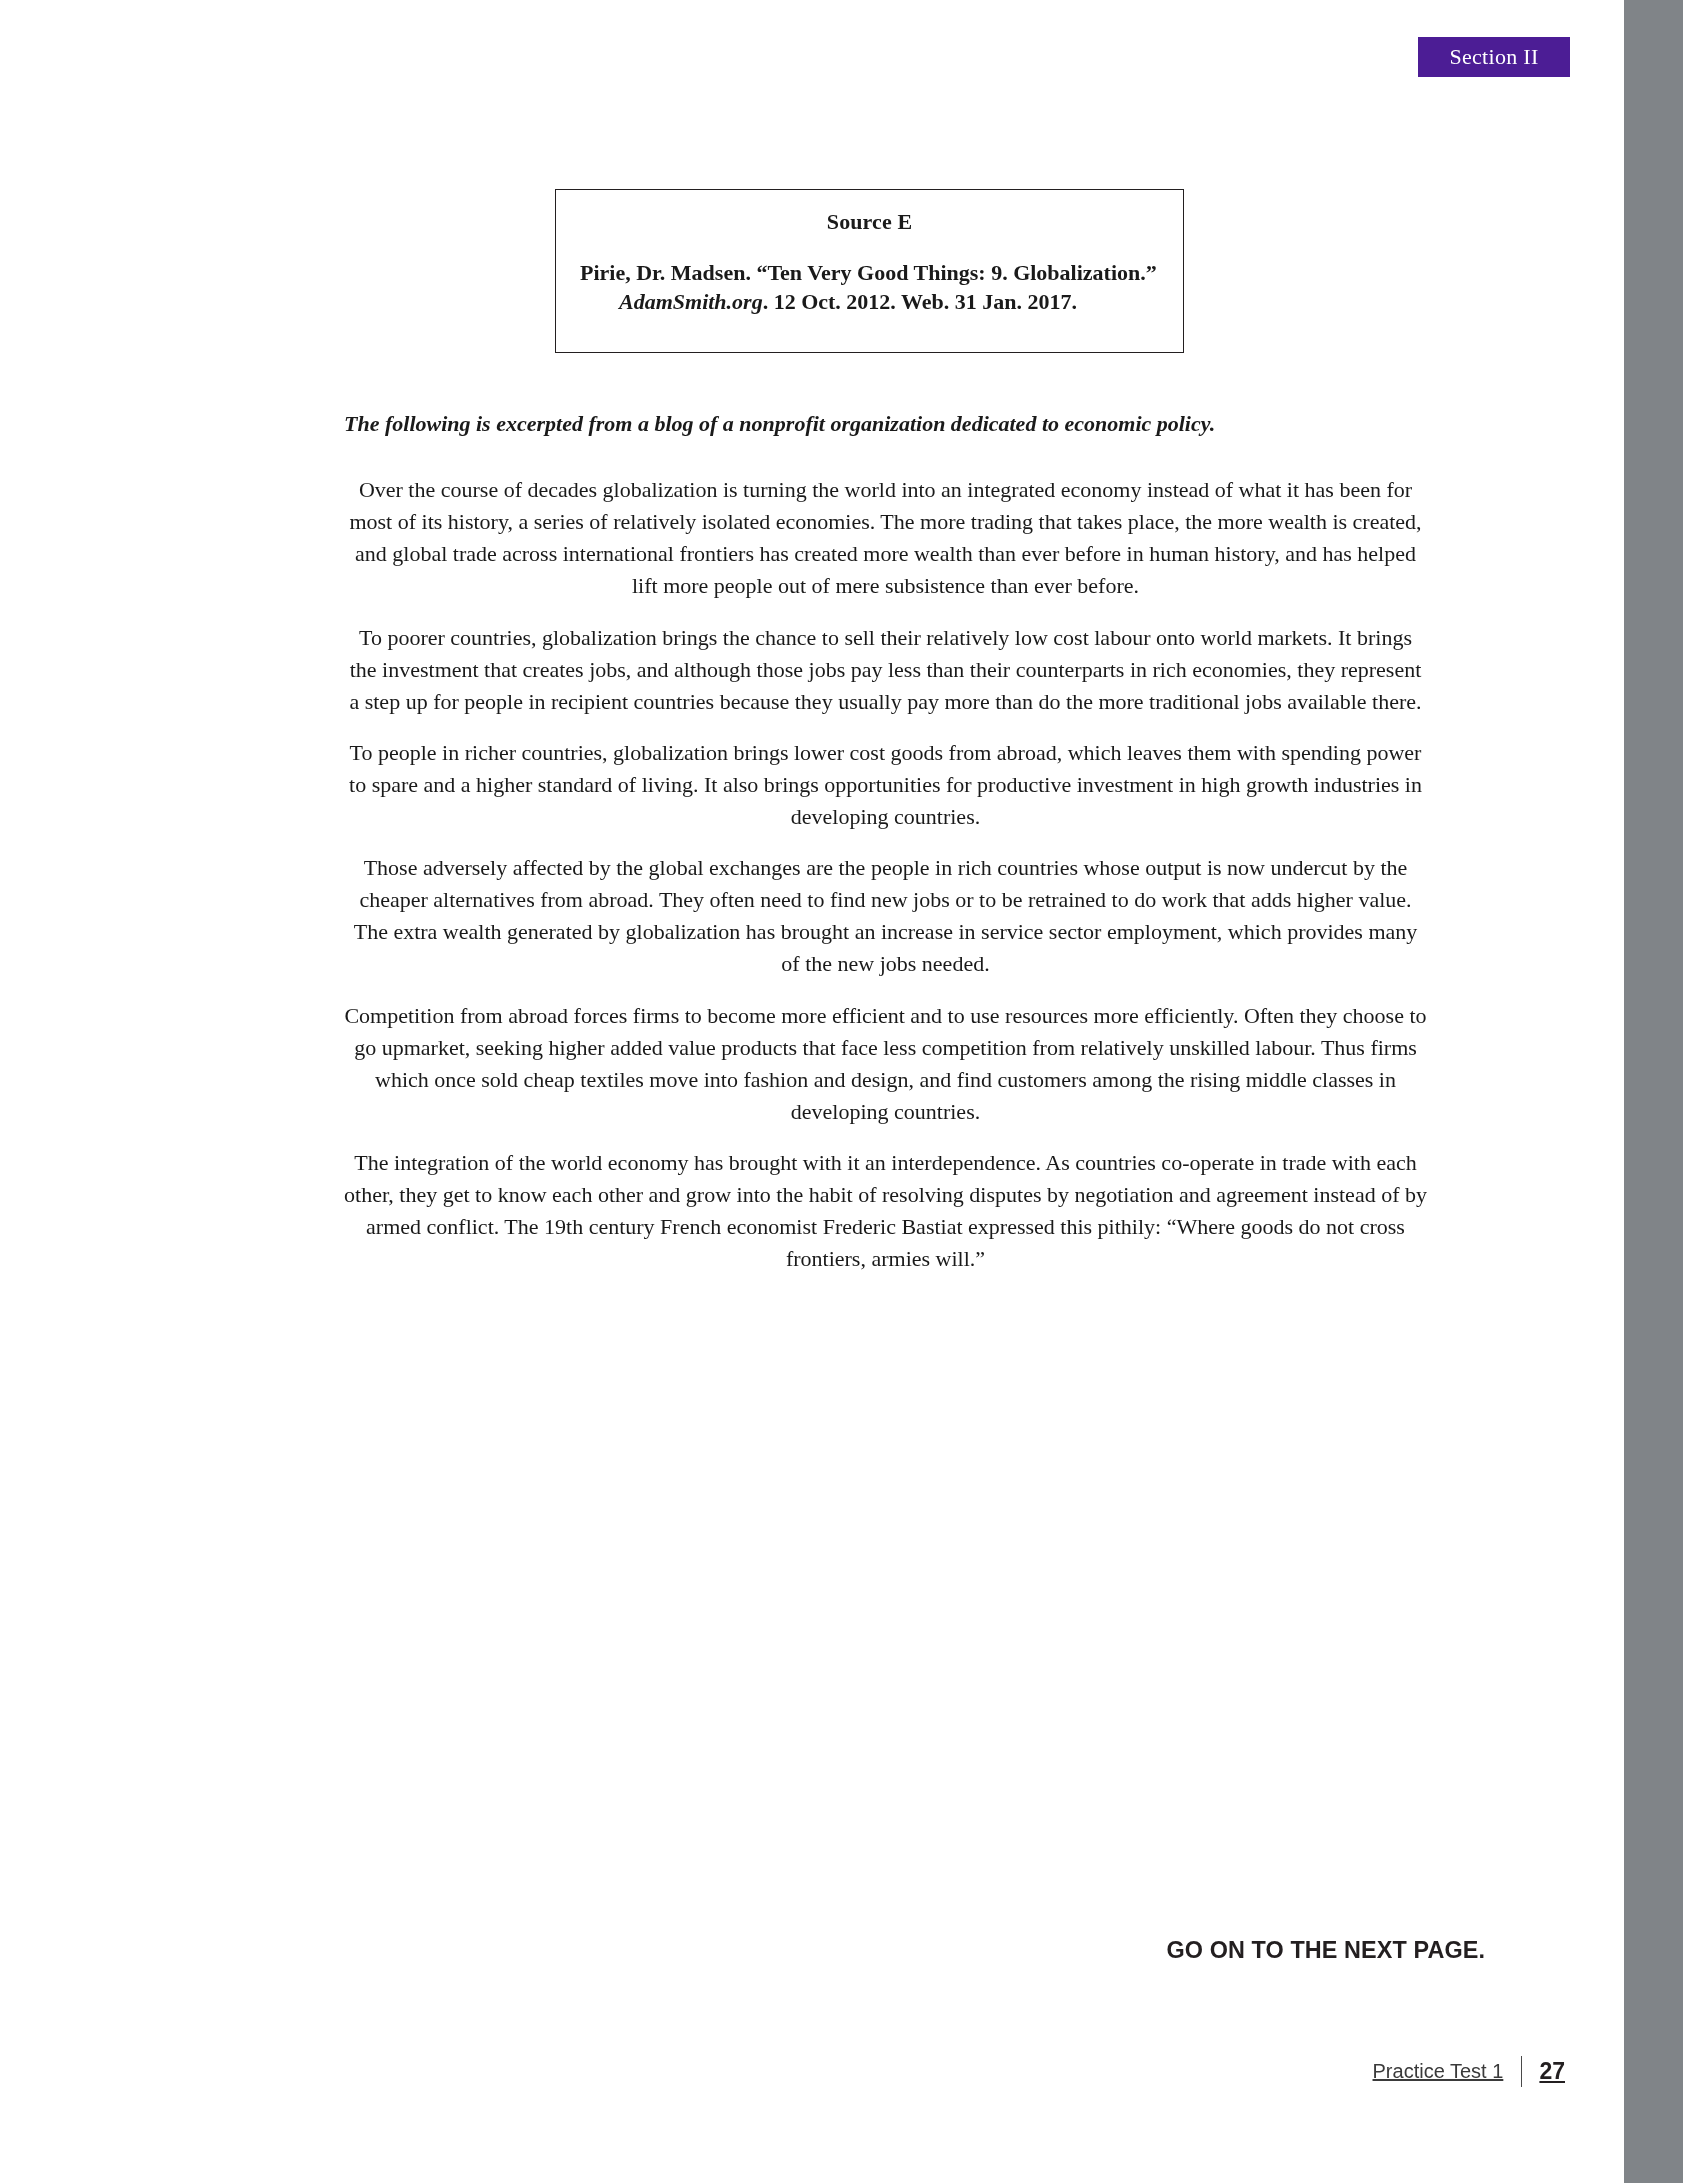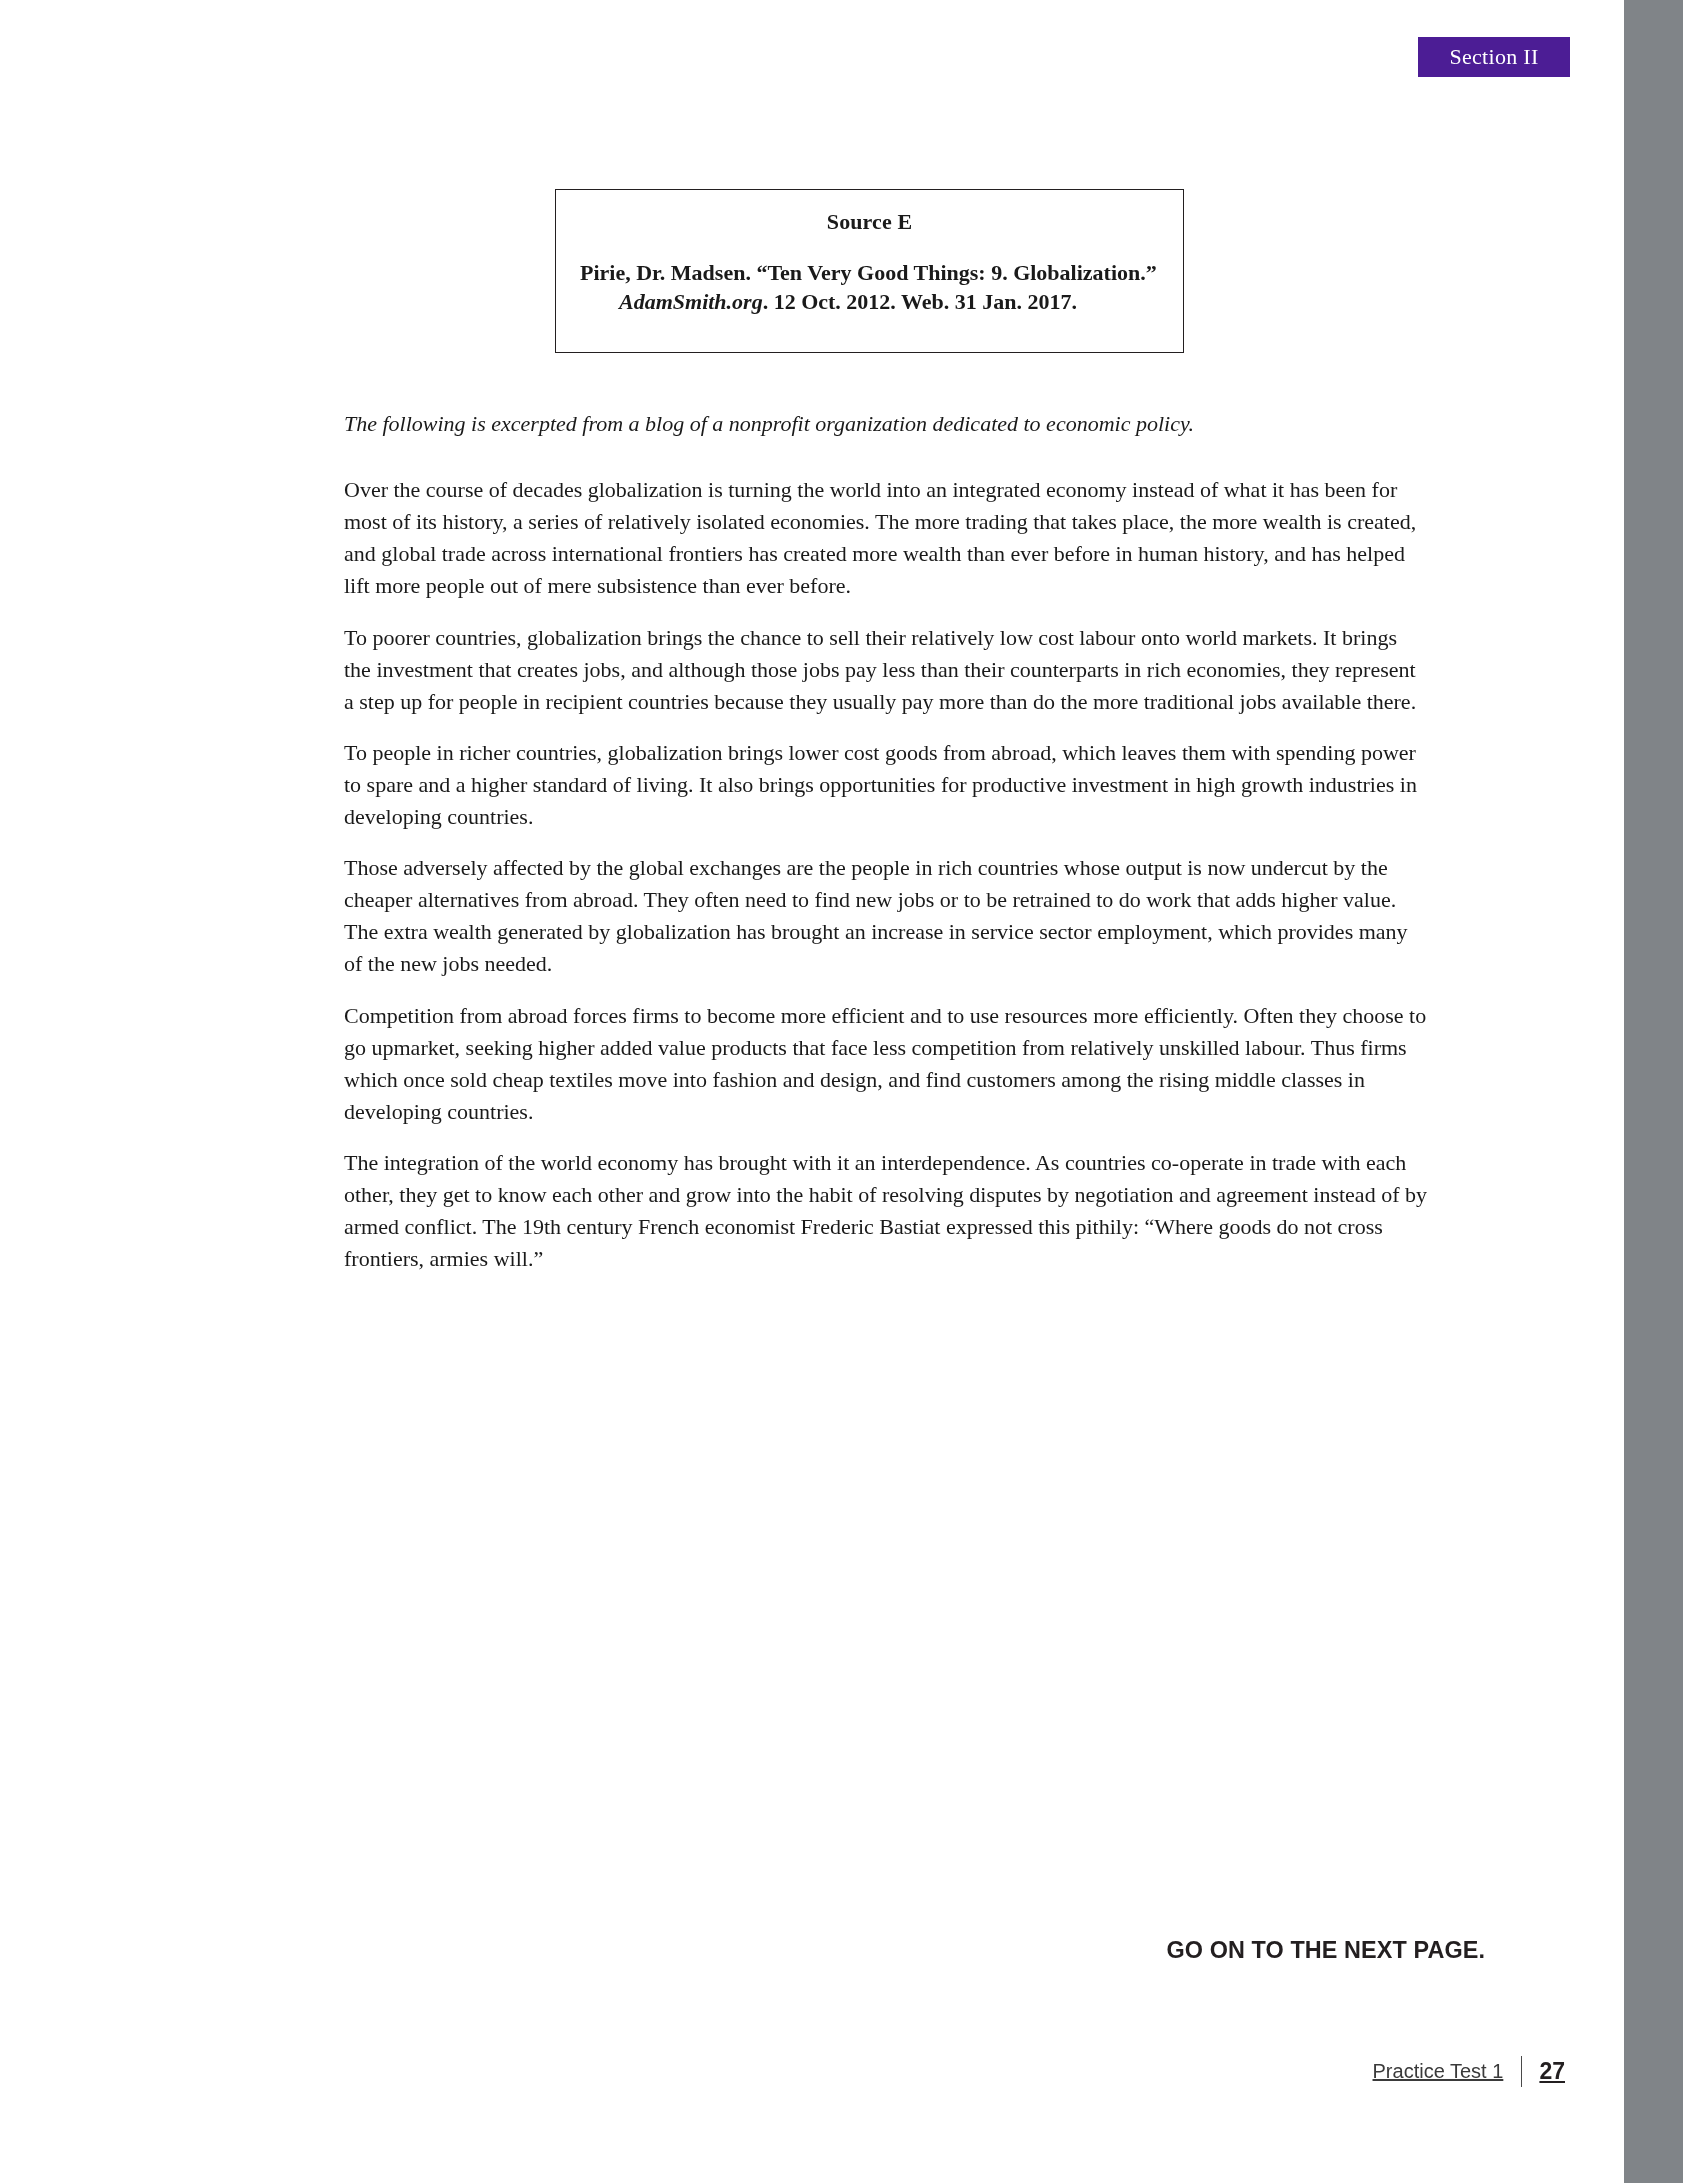--- a/index.html
+++ b/index.html
@@ -84,27 +84,28 @@
     left: 344px;
     top: 408px;
     width: 1083px;
   }
 
   .intro-line {
     font-style: italic;
     font-size: 22px;
     line-height: 1.42;
     margin: 0 0 35px 0;
+    font-weight: bold;
   }
 
   .body-par {
     font-size: 22px;
     line-height: 1.455;
     margin: 0 0 19.4px 0;
-    text-align: left;
+    text-align: center;
   }
 
   .body-par:last-child {
     margin-bottom: 4px;
     font-family: Liberation Serif, serif;
   }
 
   
   .go-on {
     position: absolute;

